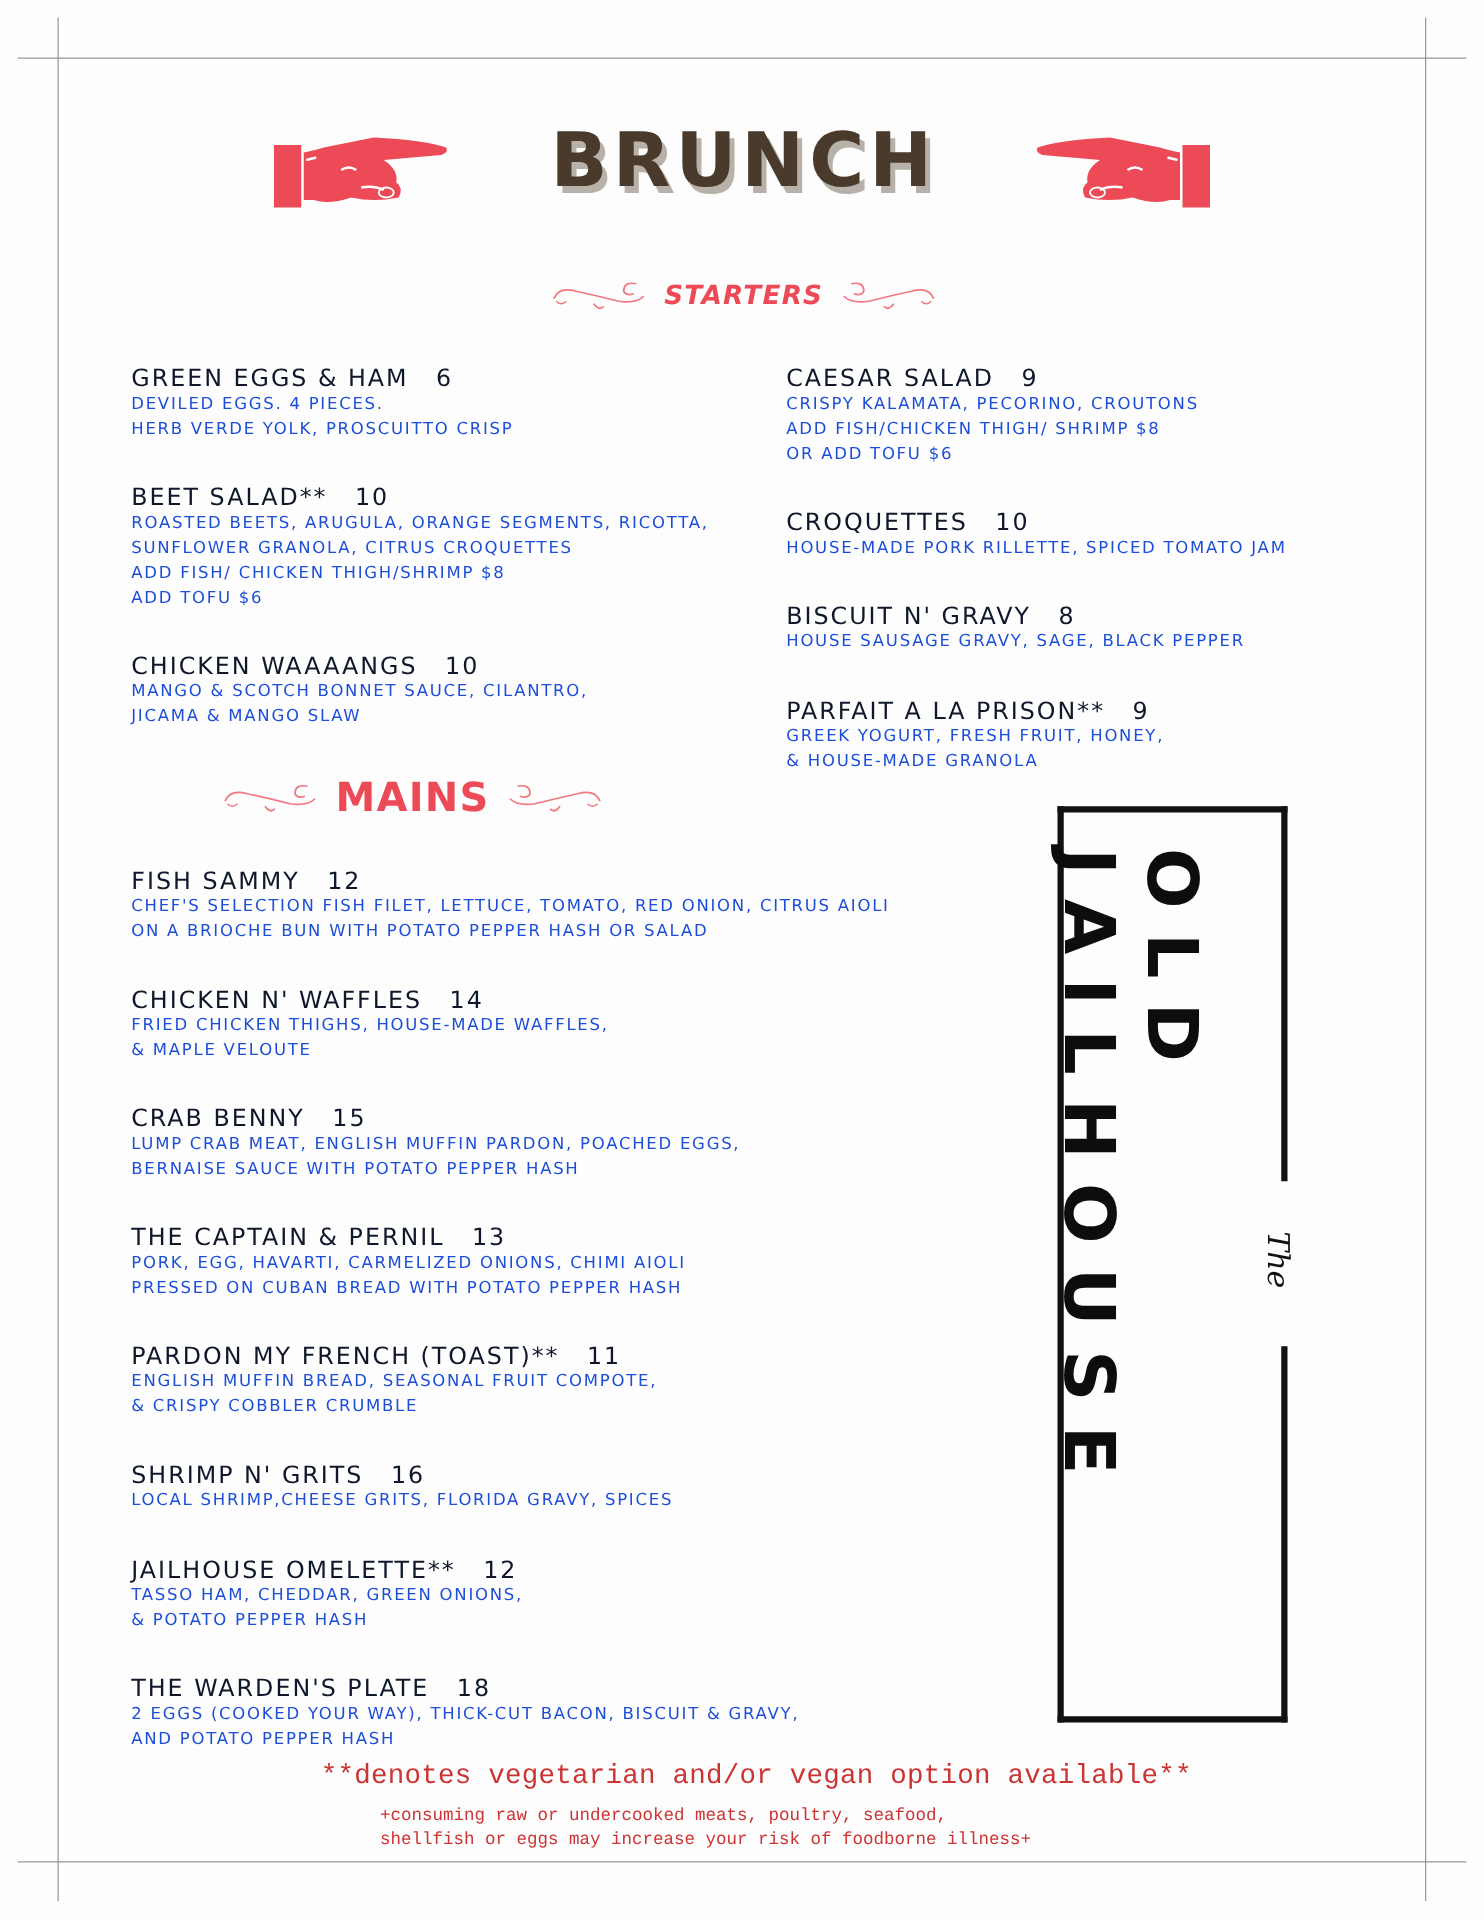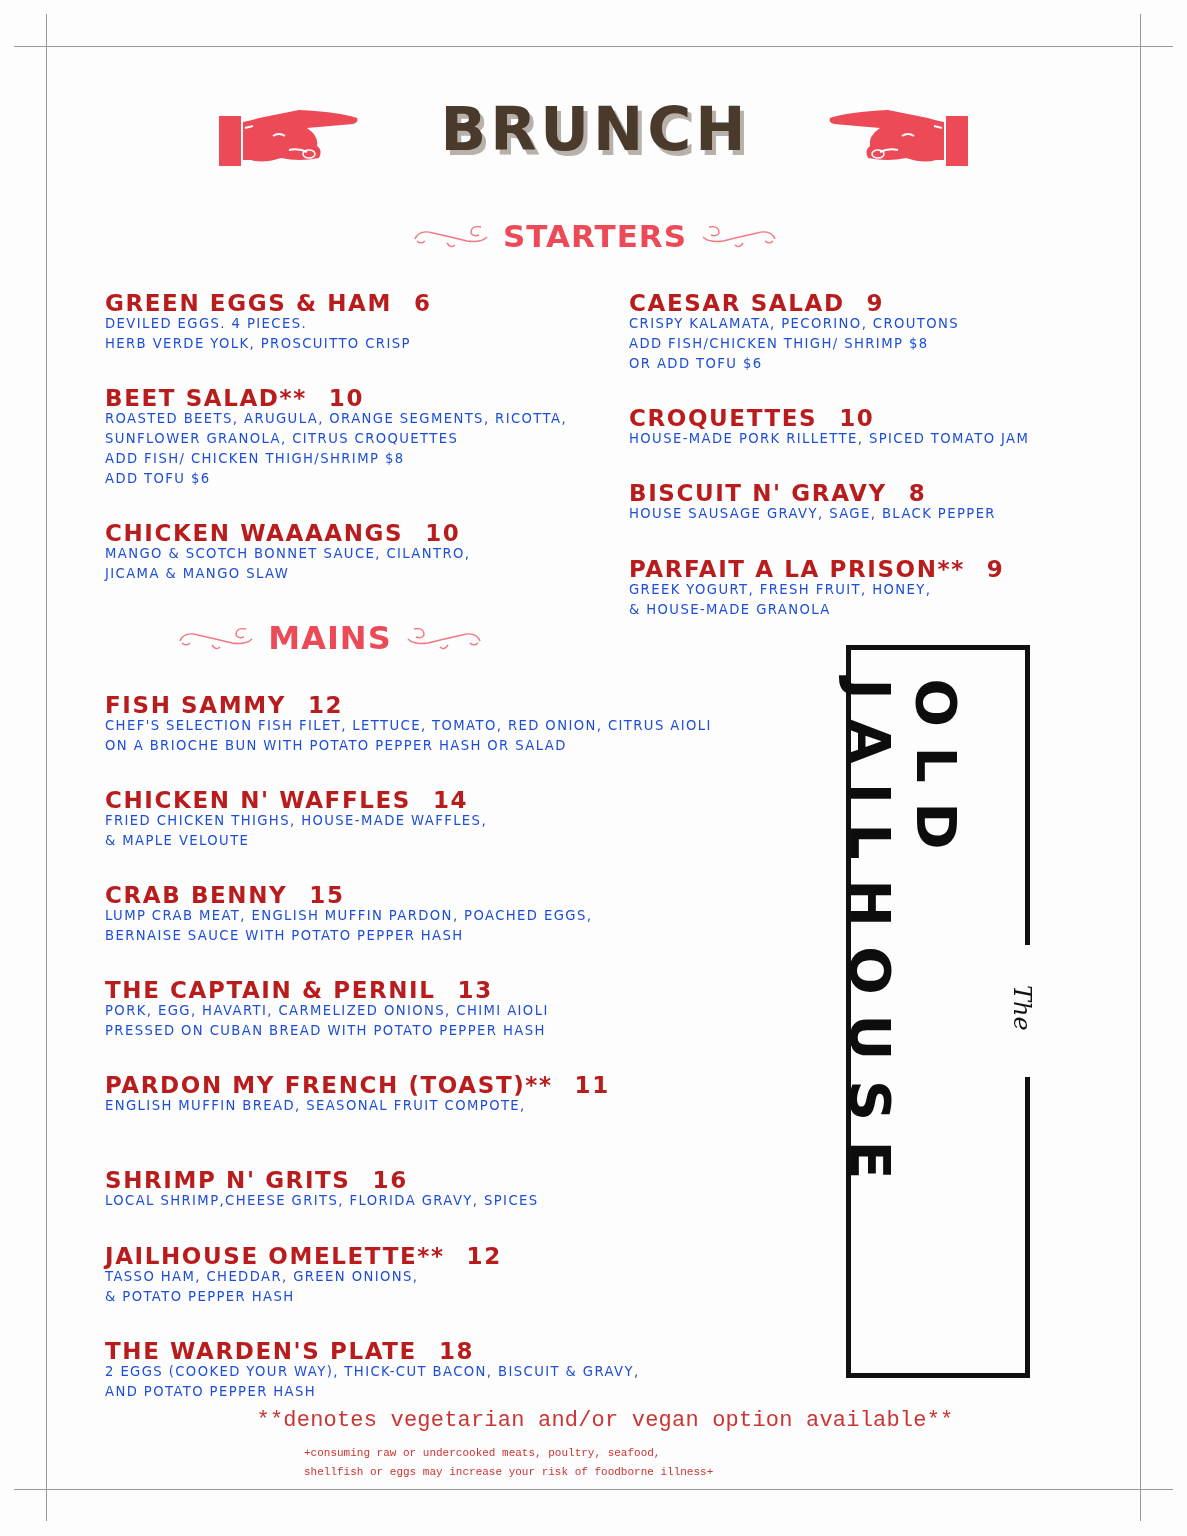--- a/index.html
+++ b/index.html
@@ -24,22 +24,22 @@
   .section-head { position: absolute; height: 40px; display: flex; align-items: center; justify-content: center; }
   .section-head .label {
     font-family: "DejaVu Sans", sans-serif; font-weight: bold; color: #ec4a56;
     letter-spacing: 1px; padding: 0 14px;
   }
   .flourish { width: 78px; height: 26px; }
   .flourish.right { transform: scaleX(-1); }
 
   .item { position: absolute; }
   .item .name {
-    font-family: "DejaVu Sans", sans-serif; font-weight: bold; font-size: 23px;
-    letter-spacing: 1.6px; color: #b91c1c; line-height: 22px; white-space: nowrap;
+    font-family: "DejaVu Sans", sans-serif; font-weight: normal; font-size: 19px;
+    letter-spacing: 1.6px; color: #0f172a; line-height: 22px; white-space: nowrap;
   }
   .item .price { margin-left: 22px; }
   .item .desc {
     font-family: "DejaVu Sans", sans-serif; font-size: 13.2px; letter-spacing: 1.4px;
     color: #1d4ed8; line-height: 20px; white-space: nowrap;
   }
 
   .logo-box { position: absolute; left: 846px; top: 645px; width: 184px; height: 733px; }
   .logo-box .border-l { position: absolute; left: 0; top: 0; width: 5px; height: 733px; background: #111; }
   .logo-box .border-t { position: absolute; left: 0; top: 0; width: 184px; height: 5px; background: #111; }
@@ -58,21 +58,21 @@
     writing-mode: vertical-rl; font-family: "DejaVu Serif", serif; font-style: italic;
     font-size: 24px; color: #111;
   }
 
   .note1 {
     position: absolute; left: 250px; top: 1408px; width: 710px; text-align: center;
     font-family: "Liberation Mono", monospace; font-size: 22px; color: #cc3333; letter-spacing: 0.2px;
   }
   .note2 {
     position: absolute; left: 304px; top: 1444px; width: 640px;
-    font-family: "Liberation Mono", monospace; font-size: 11px; color: #cc3333; line-height: 19px;
+    font-family: "Liberation Mono", monospace; font-size: 14px; color: #cc3333; line-height: 19px;
   }
 </style>
 </head>
 <body>
 
 <div class="crop h" style="left:14px; top:46px; width:1159px;"></div>
 <div class="crop h" style="left:14px; top:1489px; width:1159px;"></div>
 <div class="crop v" style="left:46px; top:14px; height:1507px;"></div>
 <div class="crop v" style="left:1140px; top:14px; height:1507px;"></div>
 
@@ -90,21 +90,21 @@
     <path d="M26 22 L34 20 M54 30 Q60 26 66 30 M70 44 Q80 42 88 46" stroke="#fff" stroke-width="2" fill="none"></path>
     <ellipse cx="90" cy="48" rx="6" ry="4" fill="none" stroke="#fff" stroke-width="1.5"></ellipse>
   </svg>
 </div>
 
 <div class="section-head" style="left:400px; top:216px; width:390px;">
   <svg class="flourish left" viewBox="0 0 78 26">
     <path d="M4 16 Q8 6 22 10 Q40 14 56 18 Q70 20 76 14 M70 4 Q60 2 60 10 Q62 14 68 12 M36 20 Q40 26 44 22" stroke="#ec4a56" stroke-width="1.4" fill="none" opacity="0.75"></path>
     <path d="M6 18 Q10 22 14 18" stroke="#ec4a56" stroke-width="1.2" fill="none" opacity="0.75"></path>
   </svg>
-  <span class="label" style="font-size:31px;">STARTERS</span>
+  <span class="label" style="font-size:21px;font-style:italic;">STARTERS</span>
   <svg class="flourish right" viewBox="0 0 78 26">
     <path d="M4 16 Q8 6 22 10 Q40 14 56 18 Q70 20 76 14 M70 4 Q60 2 60 10 Q62 14 68 12 M36 20 Q40 26 44 22" stroke="#ec4a56" stroke-width="1.4" fill="none" opacity="0.75"></path>
     <path d="M6 18 Q10 22 14 18" stroke="#ec4a56" stroke-width="1.2" fill="none" opacity="0.75"></path>
   </svg>
 </div>
 
 <div class="item" style="left:105px; top:292px;">
   <div class="name"><span>GREEN EGGS &amp; HAM</span><span class="price">6</span></div>
   <div class="desc">DEVILED EGGS. 4 PIECES.</div>
   <div class="desc">HERB VERDE YOLK, PROSCUITTO CRISP</div>
@@ -170,20 +170,21 @@
   <div class="desc">BERNAISE SAUCE WITH POTATO PEPPER HASH</div>
 </div>
 <div class="item" style="left:105px; top:979px;">
   <div class="name"><span>THE CAPTAIN &amp; PERNIL</span><span class="price">13</span></div>
   <div class="desc">PORK, EGG, HAVARTI, CARMELIZED ONIONS, CHIMI AIOLI</div>
   <div class="desc">PRESSED ON CUBAN BREAD WITH POTATO PEPPER HASH</div>
 </div>
 <div class="item" style="left:105px; top:1074px;">
   <div class="name"><span>PARDON MY FRENCH (TOAST)**</span><span class="price">11</span></div>
   <div class="desc">ENGLISH MUFFIN BREAD, SEASONAL FRUIT COMPOTE,</div>
+  <div class="desc">&amp; CRISPY COBBLER CRUMBLE</div>
 </div>
 <div class="item" style="left:105px; top:1169px;">
   <div class="name"><span>SHRIMP N' GRITS</span><span class="price">16</span></div>
   <div class="desc">LOCAL SHRIMP,CHEESE GRITS, FLORIDA GRAVY, SPICES</div>
 </div>
 <div class="item" style="left:105px; top:1245px;">
   <div class="name"><span>JAILHOUSE OMELETTE**</span><span class="price">12</span></div>
   <div class="desc">TASSO HAM, CHEDDAR, GREEN ONIONS,</div>
   <div class="desc">&amp; POTATO PEPPER HASH</div>
 </div>

